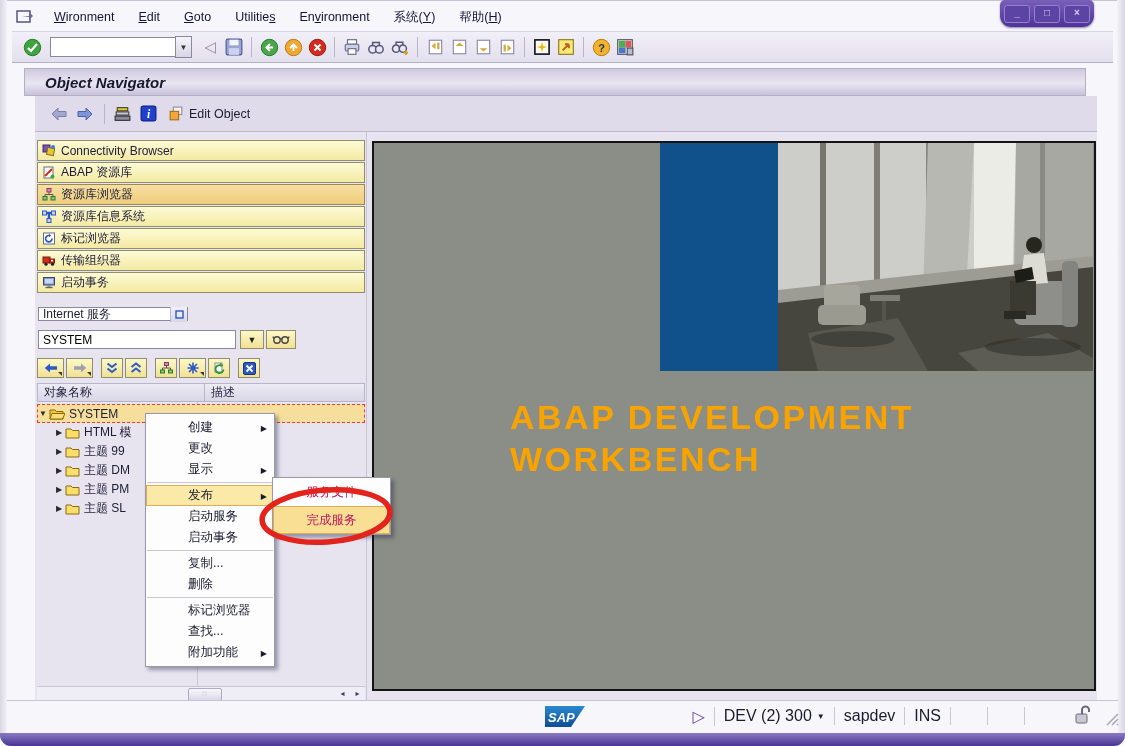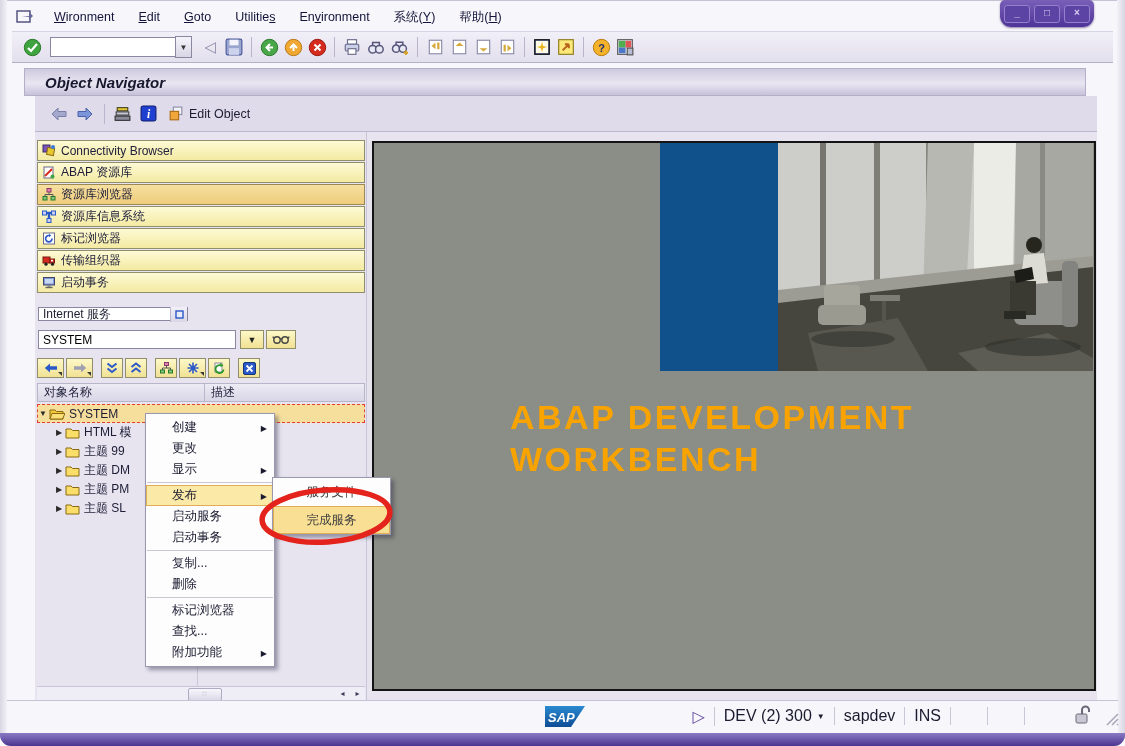--- a/index.html
+++ b/index.html
@@ -95,26 +95,26 @@
   
   .right-panel{left:372px;top:141px;width:724px;height:550px;background:#8B8E86;border:2px solid #141414;box-sizing:border-box}
   .blue-rect{left:660px;top:143px;width:118px;height:228px;background:#10518C}
   .photo{left:778px;top:143px;width:315px;height:228px}
   .head1{left:510px;top:398px;font-size:34px;font-weight:800;letter-spacing:2.5px;color:#F8A300;white-space:nowrap}
   .head2{left:510px;top:440px;font-size:34px;font-weight:800;letter-spacing:2.5px;color:#F8A300;white-space:nowrap}
 
   
   .ctx{left:145px;top:413px;width:128px;background:#FDFDFD;border:1px solid #9A98AC;box-shadow:3px 3px 4px rgba(30,30,60,.4);
      z-index:10;padding:3px 0;font-size:12.5px;color:#1A1A30}
-  .ctx .it{height:21px;line-height:21px;padding-left:26px;position:relative;white-space:nowrap}
+  .ctx .it{height:21px;line-height:21px;padding-left:42px;position:relative;white-space:nowrap}
   .ctx .it .arr{position:absolute;right:7px;font-size:8px;top:1px}
   .ctx .it.hl{background:#FBE9A8;outline:1px solid #DFAE54;outline-offset:-1px}
   .ctx .sep{height:1px;background:#C9C7D2;margin:2px 1px}
   .smenu{left:272px;top:477px;width:117px;background:#FDFDFD;border:1px solid #9A98AC;box-shadow:3px 3px 4px rgba(30,30,60,.4);
-     z-index:11;font-size:12.5px;color:#404040}
+     z-index:11;font-size:12.5px;color:#be185d}
   .smenu .it{height:28px;line-height:28px;text-align:center;white-space:nowrap}
   .smenu .it.hl{background:#F8DF93;outline:1px solid #DFAE54;outline-offset:-1px}
   .red-ellipse{left:252px;top:479px;width:148px;height:74px;z-index:12;pointer-events:none}
 
   
   .statusbar{left:7px;top:700px;width:1111px;height:32px;background:#F7F6FA;border-top:1px solid #C6C3D8;font-size:12.5px;color:#2A2A44}
   .sap-logo{left:545px;top:706px}
   .st-right{position:absolute;right:100px;top:706px;display:flex;align-items:center;height:20px}
   .st-cell{padding:0 9px;border-right:1px solid #C9C6D8;white-space:nowrap;display:flex;align-items:center;gap:5px}
   .st-cell.empty{width:18px;height:18px}

